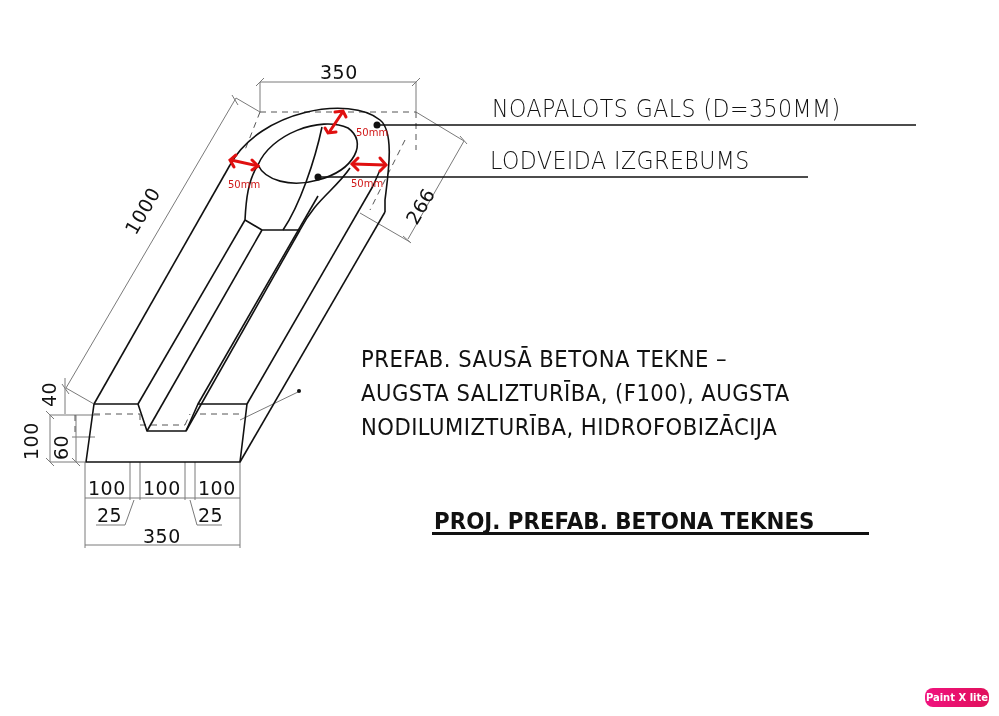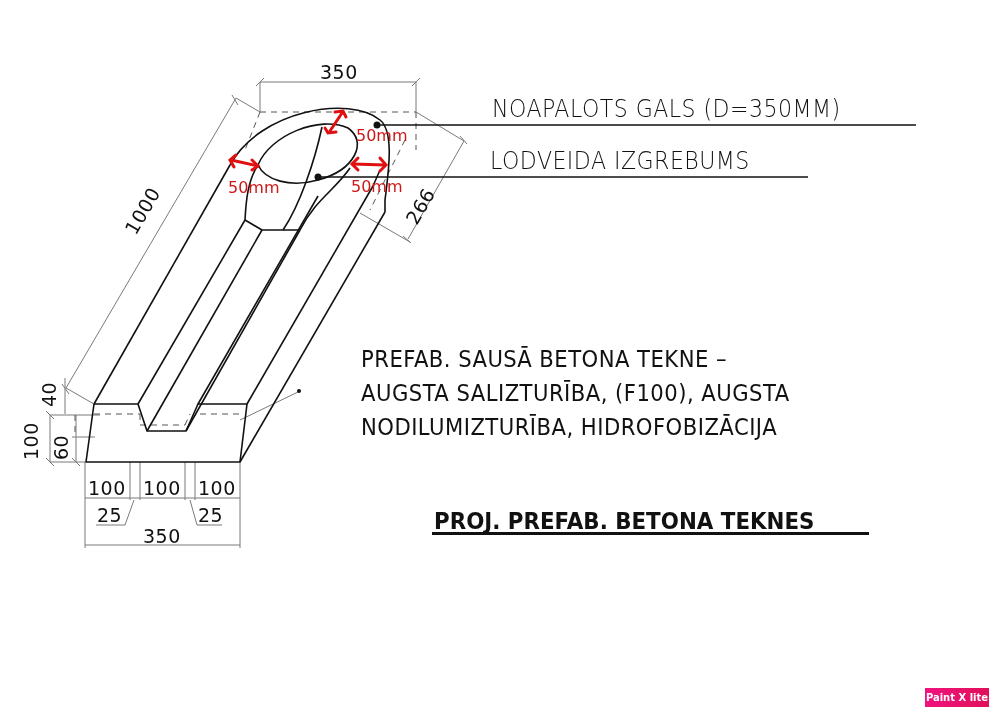--- a/index.html
+++ b/index.html
@@ -45,30 +45,30 @@
       font-weight: bold;
       letter-spacing: 0px;
       transform: scaleX(0.93);
       transform-origin: left top;
     }
     .dim {
       font-size: 19px;
     }
     .red {
       color: #d01818;
-      font-size: 16px;
+      font-size: 10px;
       letter-spacing: 0;
     }
     .badge {
       position: absolute;
       right: 10px;
       bottom: 9px;
       width: 64px;
       height: 19px;
-      border-radius: 0;
+      border-radius: 8px;
       background: linear-gradient(90deg, #f0137f, #e0105a);
       color: #fff;
       font-family: "DejaVu Sans", sans-serif;
       font-weight: bold;
       font-size: 10px;
       display: flex;
       align-items: center;
       justify-content: center;
       letter-spacing: 0;
     }

